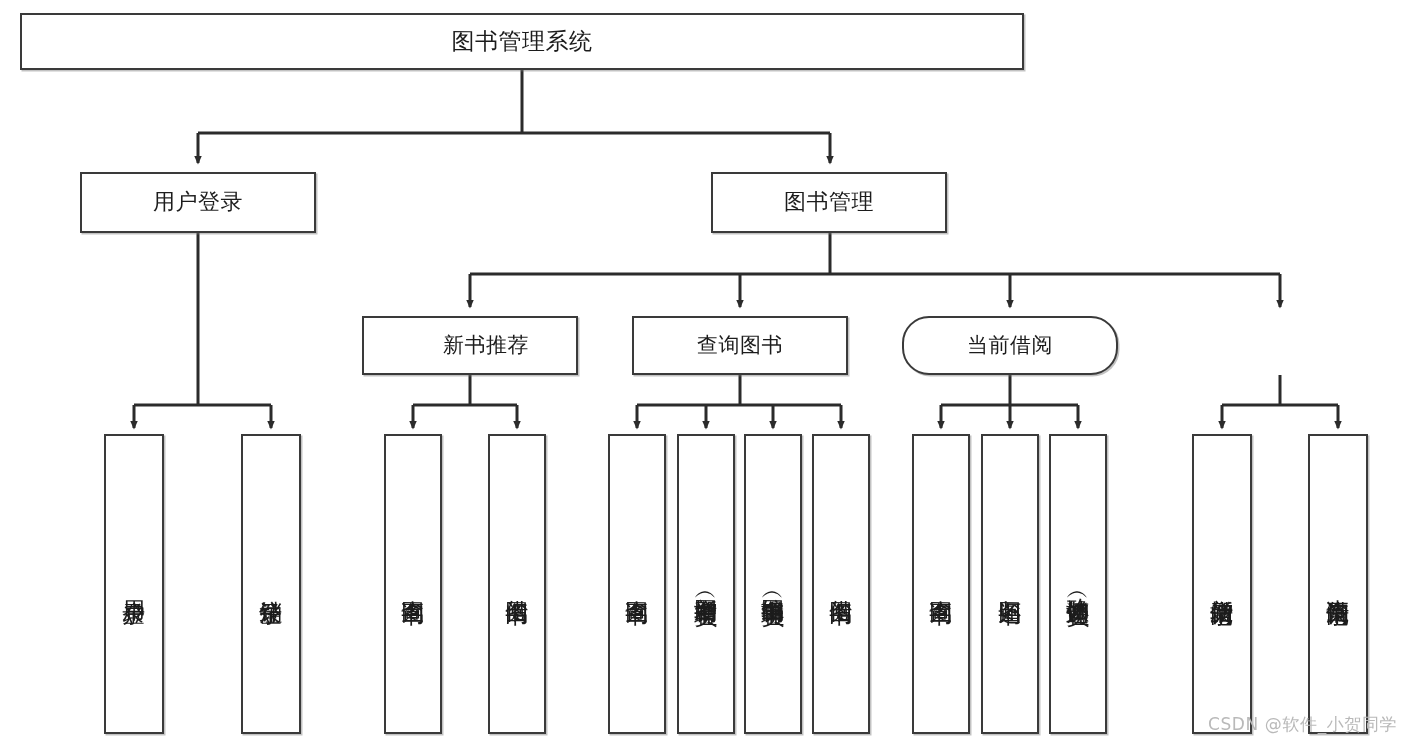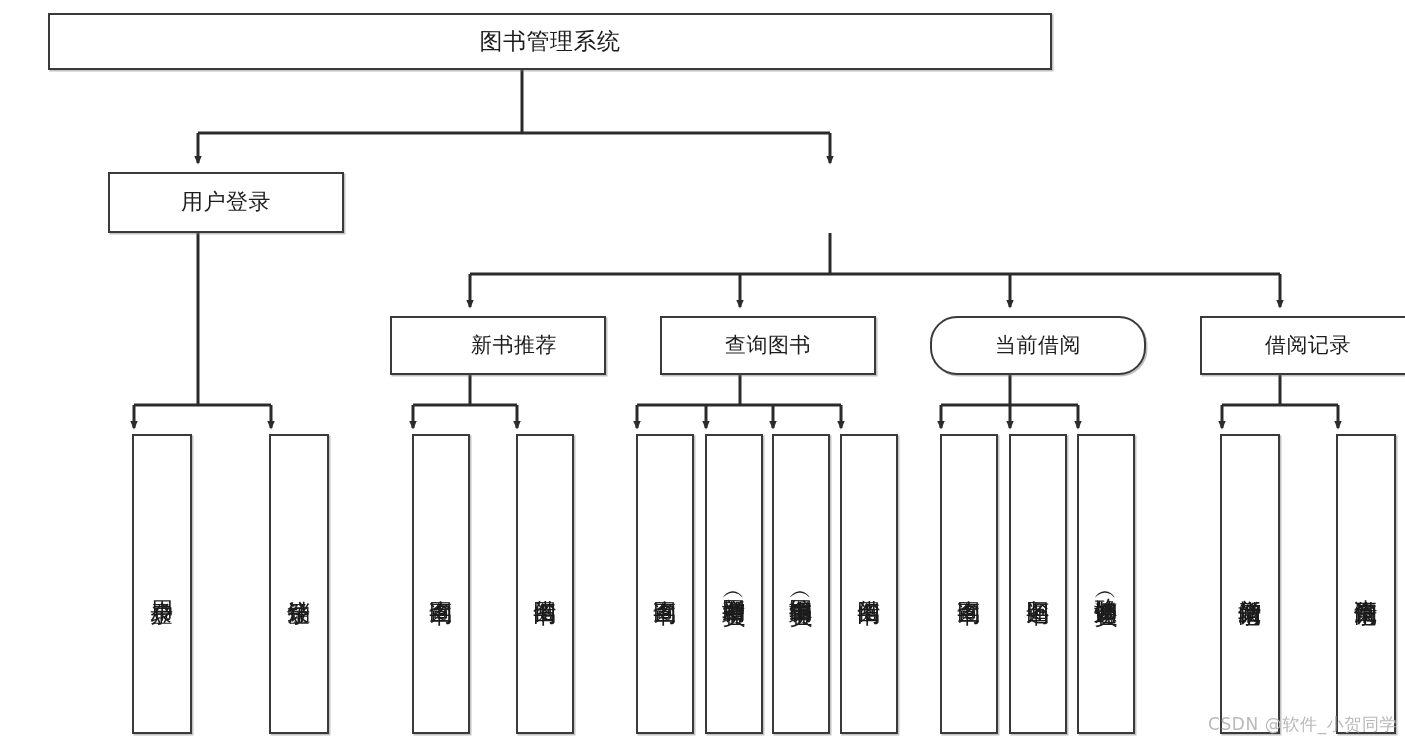--- a/index.html
+++ b/index.html
@@ -27,21 +27,20 @@
   }
   .node {
     position: absolute;
     box-sizing: border-box;
     border: 2px solid #3a3a3a;
     background: #ffffff;
     display: flex;
     align-items: center;
     justify-content: center;
     box-shadow: 1.5px 1.5px 0 rgba(120,120,120,0.45);
-    margin-left: 28px;
   }
   .node .label {
     color: #1c1c1c;
     text-align: center;
     line-height: 1.12;
     letter-spacing: 0.5px;
   }
   .node.root .label { font-size: 23px; }
   .node.level1 .label { font-size: 22px; }
   .node.level2 .label { font-size: 21px; }
@@ -121,32 +120,32 @@
     </g>
   </svg>
 
   <div class="node root" style="left:20px; top:13px; width:1004px; height:57px;">
     <span class="label">图书管理系统</span>
   </div>
 
   <div class="node level1" style="left:80px; top:172px; width:236px; height:61px;">
     <span class="label">用户登录</span>
   </div>
+  <div class="node level1" style="left:711px; top:172px; width:236px; height:61px;">
+    <span class="label">图书管理</span>
+  </div>
 
   <div class="node level2" style="left:362px; top:316px; width:216px; height:59px;padding-left:32px;">
     <span class="label">新书推荐</span>
   </div>
   <div class="node level2" style="left:632px; top:316px; width:216px; height:59px;">
     <span class="label">查询图书</span>
   </div>
   <div class="node level2" style="left:902px; top:316px; width:216px; height:59px;border-radius:27px;">
     <span class="label">当前借阅</span>
-  </div>
-  <div class="node level2" style="left:1172px; top:316px; width:216px; height:59px;">
-    <span class="label">借阅记录</span>
   </div>
 
   <div class="node leaf" style="left:104px; top:434px; width:60px; height:300px;">
     <span class="label">用户登录</span>
   </div>
   <div class="node leaf" style="left:241px; top:434px; width:60px; height:300px;">
     <span class="label">注销登录</span>
   </div>
 
   <div class="node leaf" style="left:384px; top:434px; width:58px; height:300px;">

